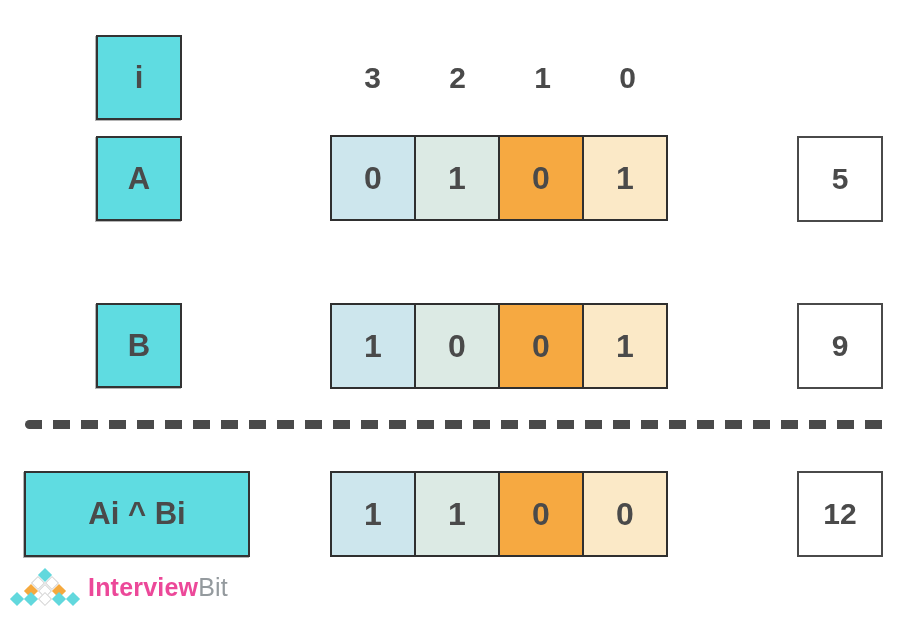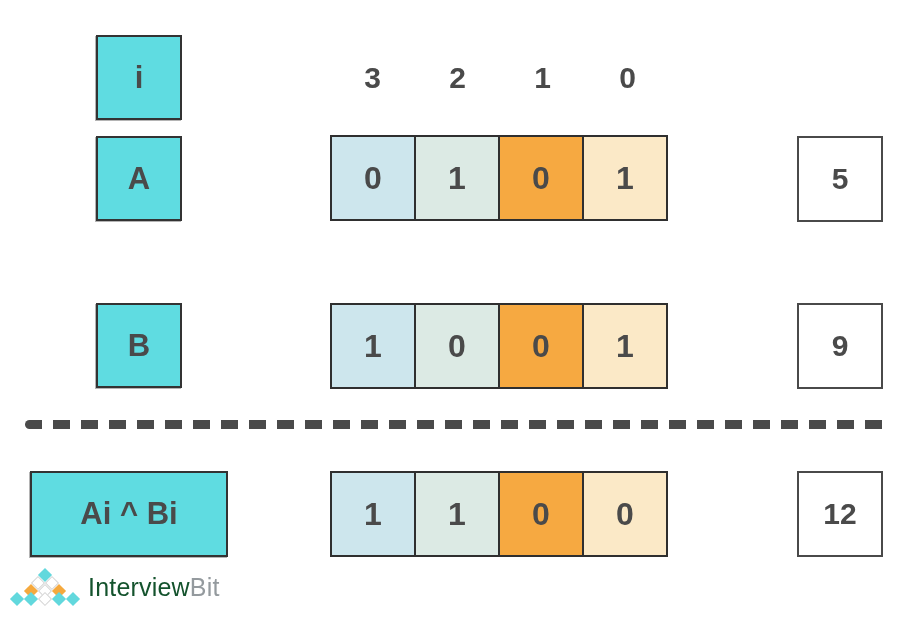--- a/index.html
+++ b/index.html
@@ -33,21 +33,21 @@
     display: flex;
     align-items: center;
     justify-content: center;
     font-size: 31px;
     font-weight: 600;
     color: var(--text-dark);
   }
   .box-i   { left: 96px;  top: 35px;  width: 86px;  height: 85px; }
   .box-a   { left: 96px;  top: 136px; width: 86px;  height: 85px; }
   .box-b   { left: 96px;  top: 303px; width: 86px;  height: 85px; }
-  .box-xor { left: 30px;  top: 471px; width: 198px; height: 86px; }
+  .box-xor { left: 24px;  top: 471px; width: 226px; height: 86px; }
 
   
   .index-row {
     position: absolute;
     left: 330px; top: 53px;
     width: 340px; height: 50px;
     display: flex;
   }
   .index-row span {
     width: 85px;
@@ -132,21 +132,21 @@
   .pyr-row + .pyr-row { margin-top: -6px; }
   .diamond {
     width: 10px; height: 10px;
     margin: 2px;
     transform: rotate(45deg);
   }
   .d-teal   { background: #62d8dd; }
   .d-orange { background: #f5a93e; }
   .d-white  { background: #ffffff; border: 1px solid #d4d4d4; }
   .logo-text { font-size: 25px; letter-spacing: 0.2px; }
-  .brand-bold  { font-weight: normal; color: #14532d; }
+  .brand-bold  { font-weight: bold; color: #ec4899; }
   .brand-light { font-weight: normal; color: #949a9e; margin-top: 11px; }
 </style>
 </head>
 <body>
 
 <div class="canvas">
 
   <div class="label-box box-i">
     <span>i</span>
   </div>

